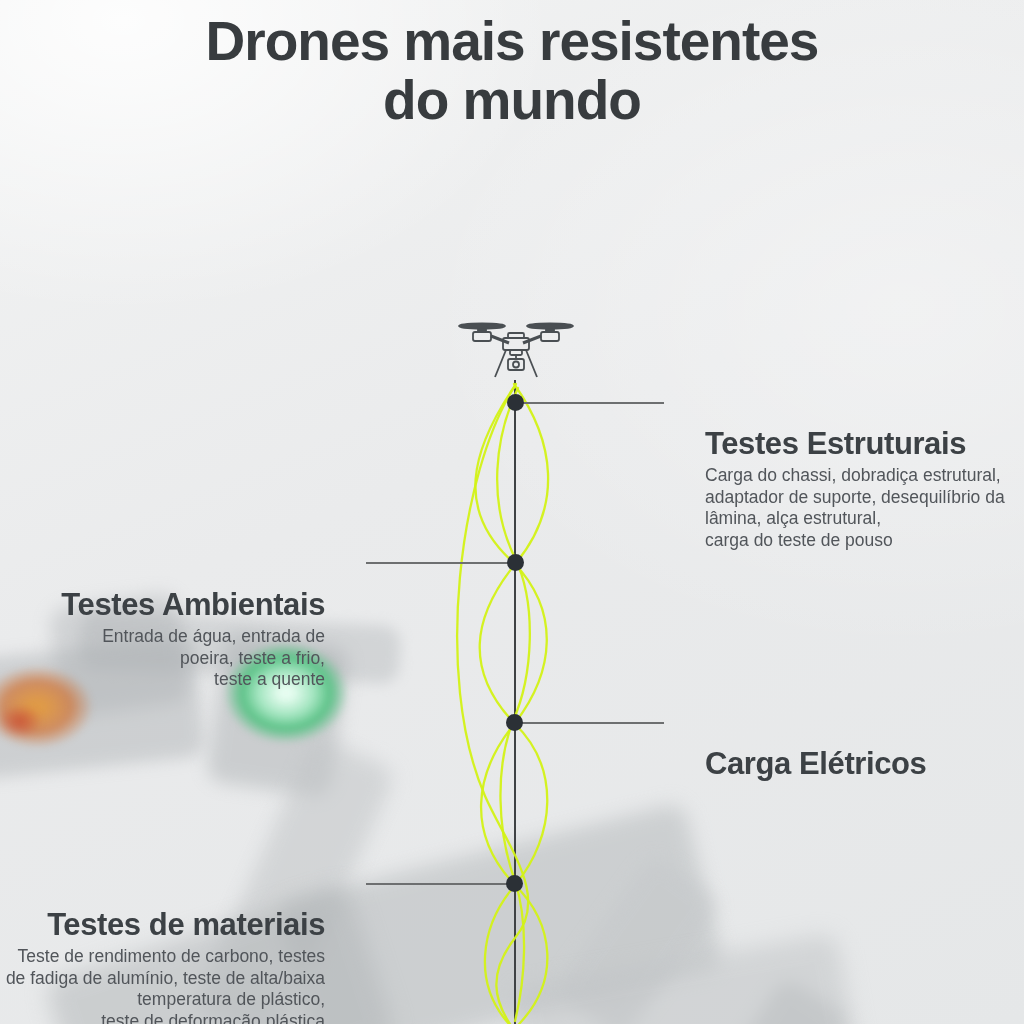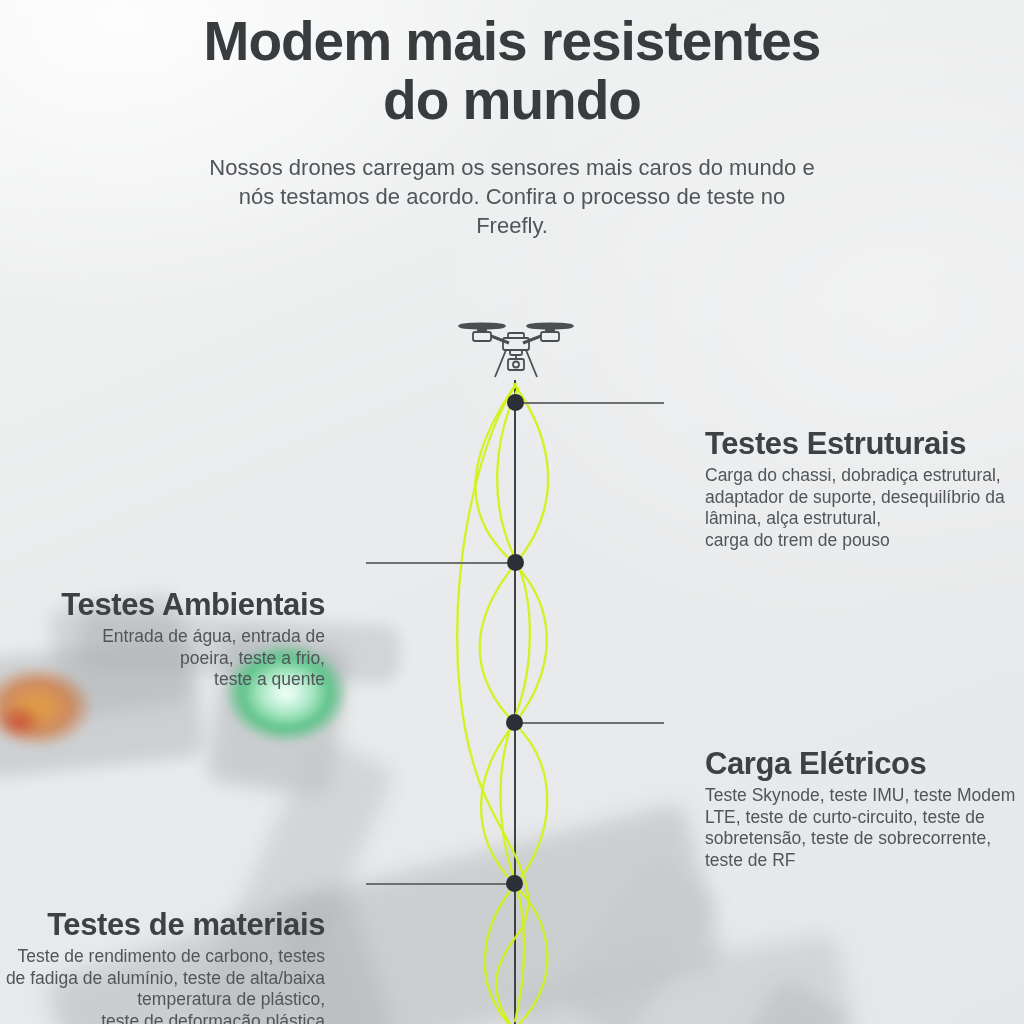--- a/index.html
+++ b/index.html
@@ -94,25 +94,22 @@
     <div class="shape glow-orange"></div>
     <div class="shape glow-red"></div>
     <div class="shape glow-green"></div>
     <div class="shape bot-slab1"></div>
     <div class="shape bot-slab2"></div>
     <div class="shape bot-cyl"></div>
     <div class="shape bot-cyl2"></div>
     <div class="shape bot-slab3"></div>
   </div>
 
-  <h1 class="page-title pre">Modem mais resistentes
+  <h1 class="page-title pre">Drones mais resistentes
 do mundo</h1>
-  <p class="page-subtitle pre">Nossos drones carregam os sensores mais caros do mundo e
-nós testamos de acordo. Confira o processo de teste no
-Freefly.</p>
 
   <svg class="drone" width="118" height="62" viewBox="0 0 118 62">
     <g fill="none" stroke-width="1.8">
 
       <ellipse cx="25" cy="7" rx="23" ry="2.6" fill="#4a4f53" stroke="none"></ellipse>
       <ellipse cx="93" cy="7" rx="23" ry="2.6" fill="#4a4f53" stroke="none"></ellipse>
       <rect x="21" y="8.5" width="8" height="4.5" fill="#4a4f53" stroke="none"></rect>
       <rect x="89" y="8.5" width="8" height="4.5" fill="#4a4f53" stroke="none"></rect>
 
       <rect x="16" y="13" width="18" height="9" rx="2"></rect>
@@ -151,36 +148,32 @@
   <div class="dot d1"></div>
   <div class="dot d2"></div>
   <div class="dot d3"></div>
   <div class="dot d4"></div>
 
   <div class="test-block t-right pos-estruturais">
     <h2>Testes Estruturais</h2>
     <p class="pre">Carga do chassi, dobradiça estrutural,
 adaptador de suporte, desequilíbrio da
 lâmina, alça estrutural,
-carga do trem de pouso</p>
+carga do teste de pouso</p>
   </div>
 
   <div class="test-block t-left pos-ambientais">
     <h2>Testes Ambientais</h2>
     <p class="pre">Entrada de água, entrada de
 poeira, teste a frio,
 teste a quente</p>
   </div>
 
   <div class="test-block t-right pos-eletricos">
     <h2>Carga Elétricos</h2>
-    <p class="pre">Teste Skynode, teste IMU, teste Modem
-LTE, teste de curto-circuito, teste de
-sobretensão, teste de sobrecorrente,
-teste de RF</p>
   </div>
 
   <div class="test-block t-left pos-materiais">
     <h2>Testes de materiais</h2>
     <p class="pre">Teste de rendimento de carbono, testes
 de fadiga de alumínio, teste de alta/baixa
 temperatura de plástico,
 teste de deformação plástica</p>
   </div>
 

